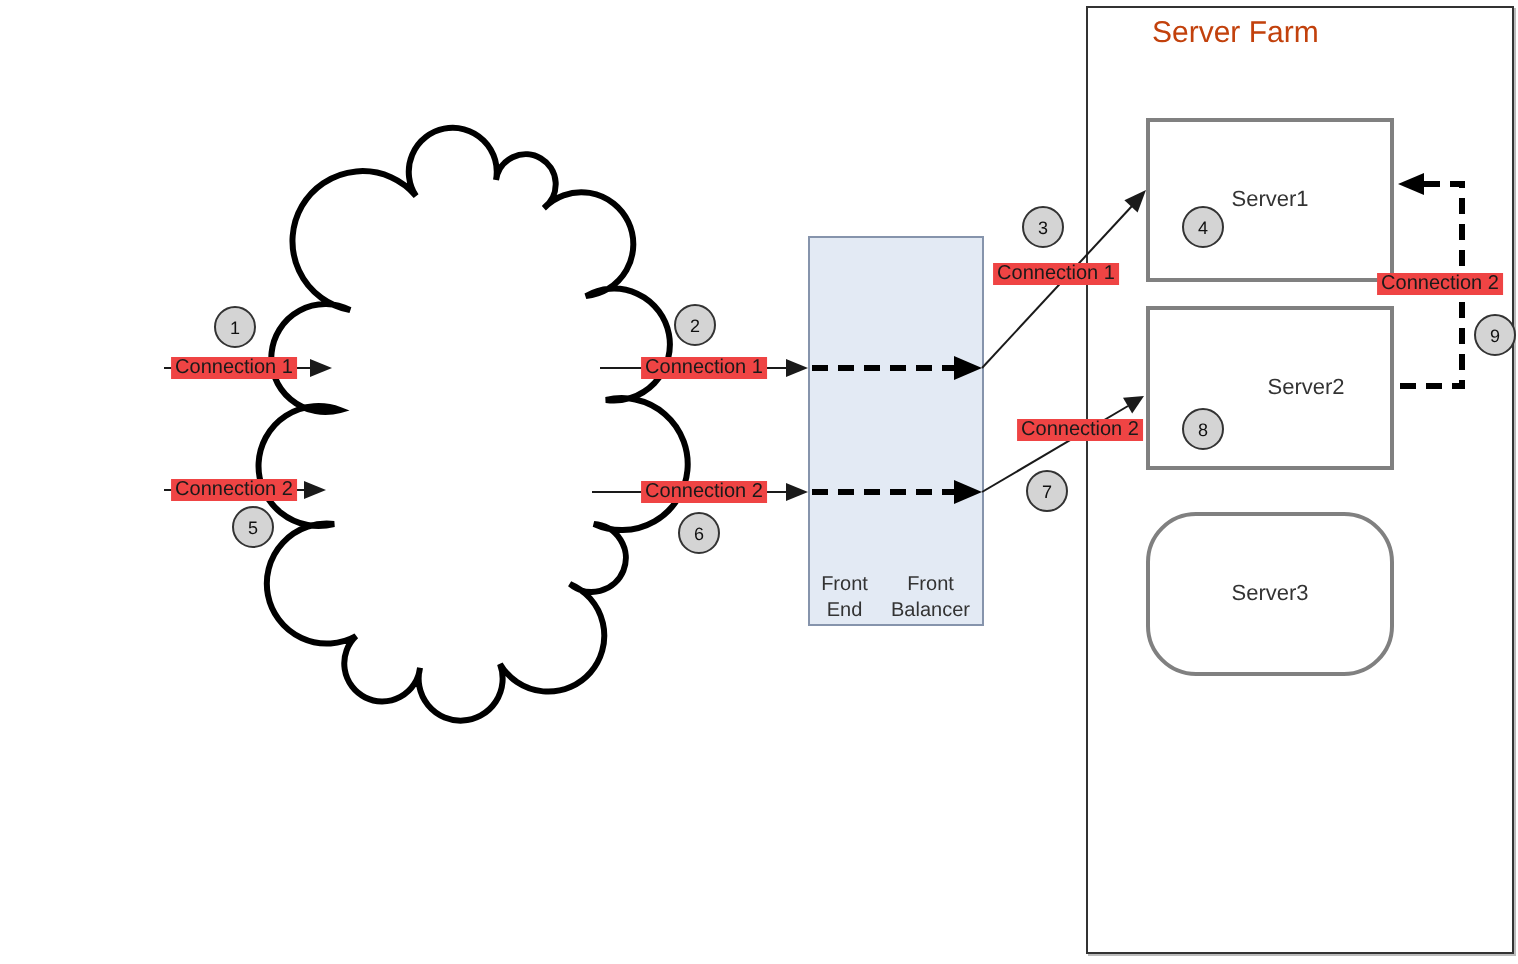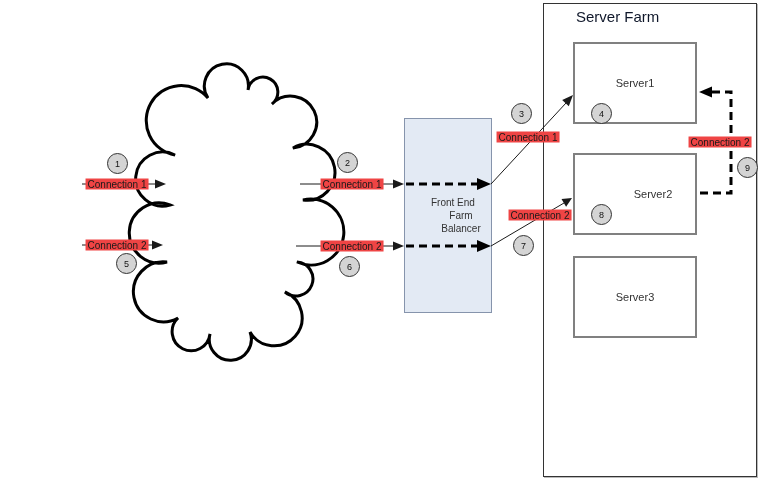--- a/index.html
+++ b/index.html
@@ -18,42 +18,42 @@
   .client-box {
     left:1px; top:174px; width:81px; height:87px;
     border:1px solid #333; box-shadow:1px 1px 0 #b9b9b9;
     display:flex; align-items:center; justify-content:center;
     font-size:11px; color:#333;
   }
 
   .lb-box {
     left:404px; top:118px; width:88px; height:195px;
     background:#e3eaf4; border:1px solid #8694ac;
-    display:flex; flex-direction:column; align-items:flex-start; justify-content:center;
-    font-size:10px; line-height:13px; color:#333; text-align:center;padding-left:26px;
+    display:flex; flex-direction:row; align-items:flex-end; justify-content:center;
+    font-size:10px; line-height:13px; color:#333; text-align:center;
   }
 
   .farm-box {
     left:543px; top:3px; width:214px; height:474px;
     border:1px solid #333; box-shadow:1px 1px 0 #bbb;
   }
   .farm-title {
     position:absolute; left:576px; top:8px;
-    font-size:15px; color:#0f172a; white-space:nowrap;
+    font-size:15px; color:#c2410c; white-space:nowrap;
   }
 
   .server-box {
     left:573px; width:124px; height:82px;
     border:2px solid #808080; background:#fff;
     display:flex; align-items:center; justify-content:center;
     font-size:11px; color:#333;
   }
-  .server-1 { top:42px;text-align:right; }
+  .server-1 { top:59px;text-align:right; }
   .server-2 { top:153px;padding-left:36px; }
-  .server-3 { top:256px; }
+  .server-3 { top:256px;border-radius:25px; }
   .server-4 { top:358px; }
 
   .step {
     position:absolute; width:19px; height:19px; border-radius:50%;
     background:#d4d4d4; border:1px solid #333; box-sizing:content-box;
     display:flex; align-items:center; justify-content:center;
     font-size:9px; color:#111;
   }
 
   .clabel {
@@ -69,21 +69,21 @@
 </style>
 </head>
 <body>
 
 <div class="stage">
 
   <div class="layer layer-boxes">
 
     <div class="box lb-box">
       <span>Front End</span>
-      <span>Farm Balancer</span>
+      <span>Front Balancer</span>
     </div>
 
     <div class="box farm-box"></div>
     <div class="farm-title">Server Farm</div>
 
     <div class="box server-box server-1">
       <span>Server1</span>
     </div>
     <div class="box server-box server-2">
       <span>Server2</span>

